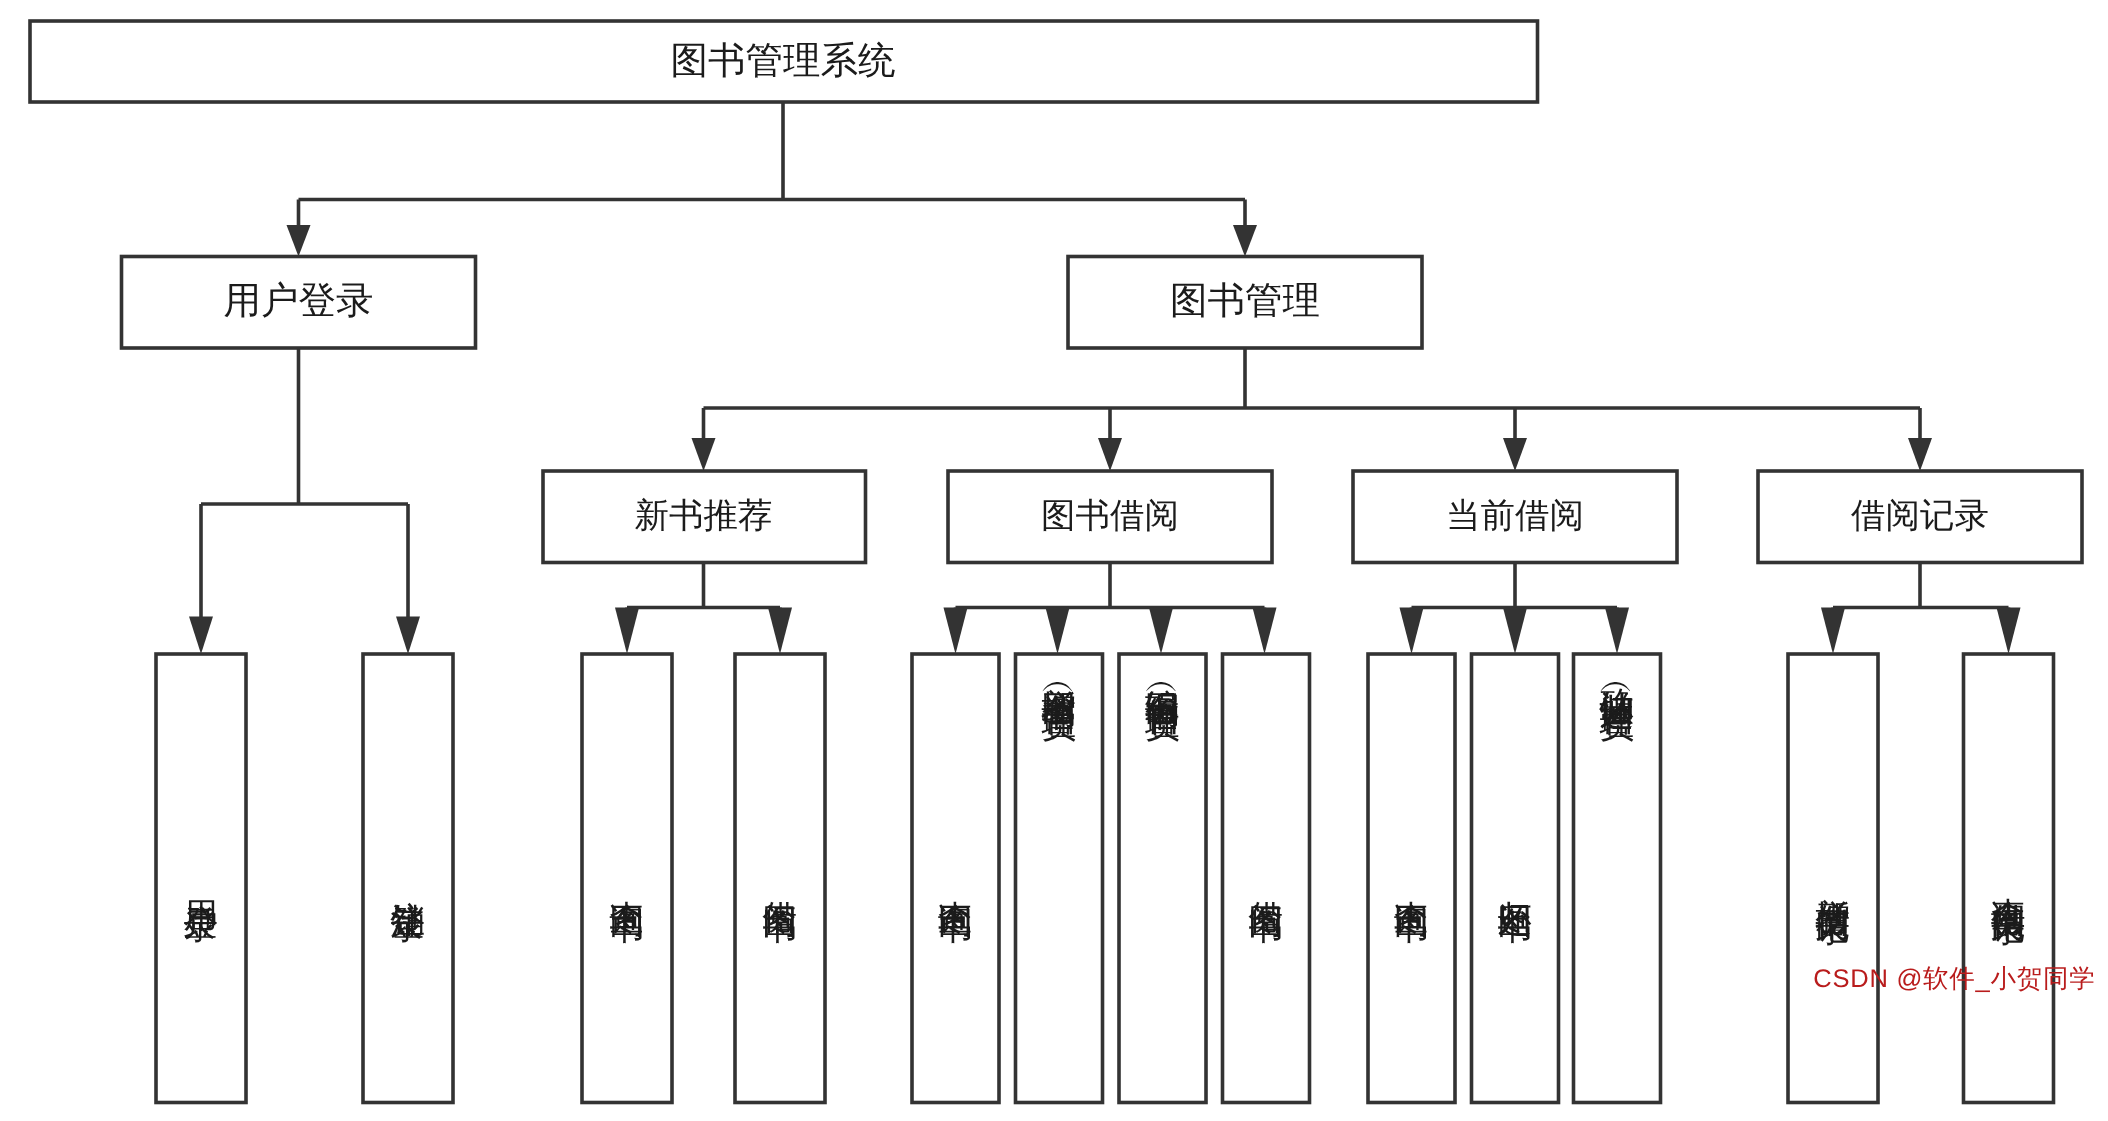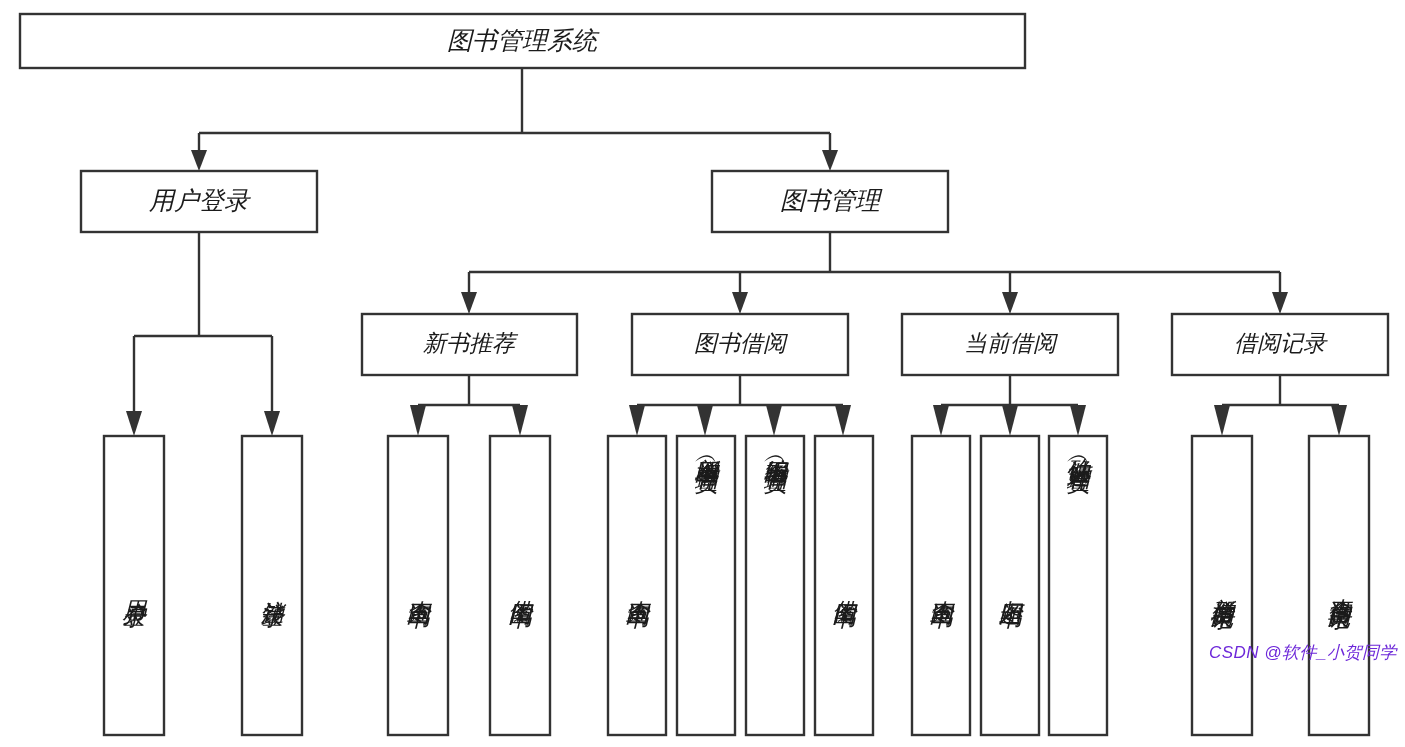--- a/index.html
+++ b/index.html
@@ -13,21 +13,20 @@
     font-family: "Liberation Sans", "DejaVu Sans", sans-serif;
     overflow: hidden;
     position: relative;
   }
   #diagram-root {
     position: absolute;
     left: 0;
     top: 0;
     width: 1405px;
     height: 670px;
-    font-style: italic;
   }
   svg.flow {
     display: block;
     width: 1405px;
     height: 747px;
   }
   .node-rect {
     fill: #ffffff;
     stroke: #333333;
     stroke-width: 2.4;
@@ -68,21 +67,21 @@
     letter-spacing: 2px;
     color: #1b1b1b;
     white-space: nowrap;
   }
   .watermark {
     position: absolute;
     right: 8px;
     bottom: 6px;
     font-family: "Liberation Sans", "DejaVu Sans", sans-serif;
     font-size: 17px;
-    color: #6d28d9;
+    color: #b91c1c;
     letter-spacing: 0.5px;
     white-space: nowrap;
   }
 </style>
 </head>
 <body>
 
 <div id="diagram-root">
 
   <svg class="flow" viewBox="0 0 1405 747">

